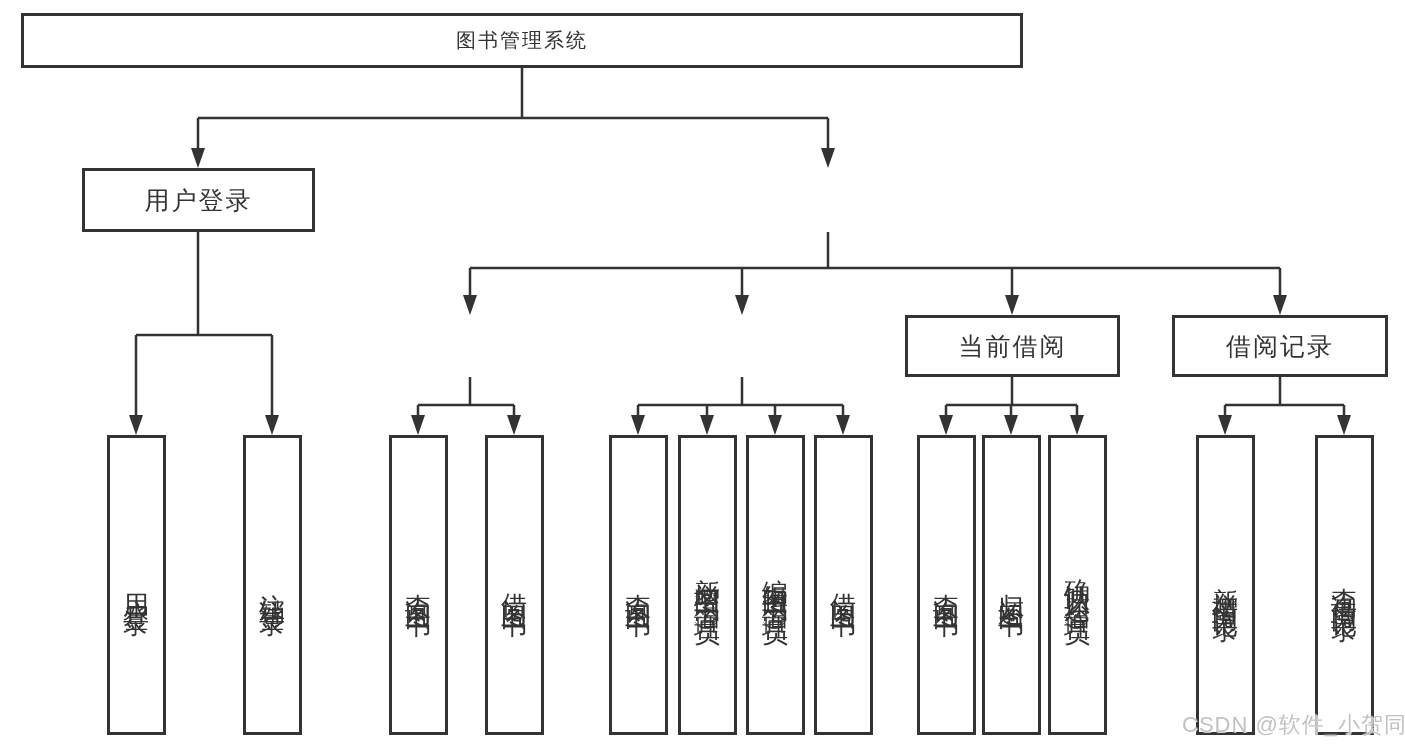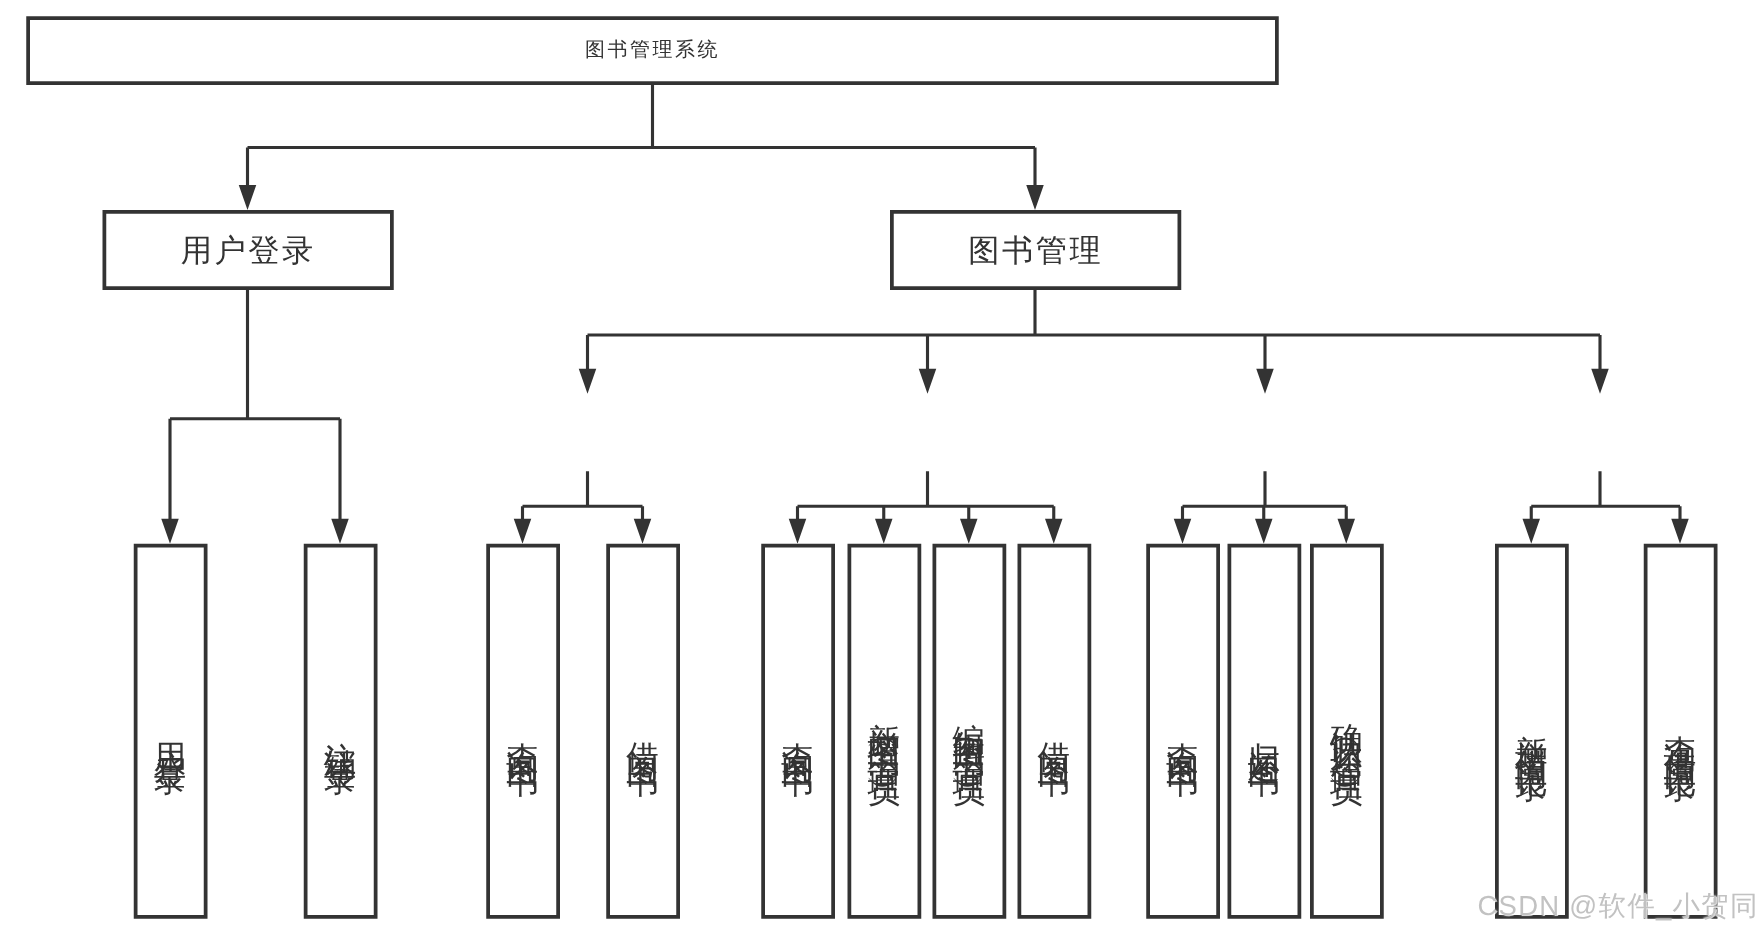--- a/index.html
+++ b/index.html
@@ -13,21 +13,21 @@
     position:relative;width:1405px;height:747px;background:var(--bg);
     font-family:"Liberation Sans",sans-serif;color:var(--text);overflow:hidden;
   }
   #wires{position:absolute;left:0;top:0;z-index:0;}
   .box{
     position:absolute;box-sizing:border-box;background:#fff;
     border:3px solid var(--line);display:flex;align-items:center;justify-content:center;
     z-index:1;
   }
   .hlabel{font-size:25px;letter-spacing:2px;color:var(--text);white-space:nowrap;}
-  .root .hlabel{font-size:16px;}
+  .root .hlabel{font-size:20px;}
   .leaf{width:59px;height:300px;top:435px;}
   .vtext{
     writing-mode:vertical-rl;text-orientation:mixed;
     font-size:26px;letter-spacing:6px;color:var(--text);line-height:1;
     white-space:nowrap;
   }
   #watermark{
     position:absolute;left:1182px;top:710px;z-index:3;
     font-size:22px;letter-spacing:1px;color:var(--watermark);
     text-shadow:0 0 2px #ffffff,1px 1px 0 rgba(255,255,255,.7);
@@ -67,24 +67,27 @@
     </g>
   </svg>
 
   <div class="box root" style="left:21px;top:13px;width:1002px;height:55px">
     <span class="hlabel">图书管理系统</span>
   </div>
 
   <div class="box" style="left:82px;top:168px;width:233px;height:64px">
     <span class="hlabel">用户登录</span>
   </div>
-  <div class="box" style="left:712px;top:168px;width:233px;height:64px">
-    <span class="hlabel">图书管理</span>
+
+  <div class="box" style="left:905px;top:315px;width:215px;height:62px">
+    <span class="hlabel">当前借阅</span>
   </div>
-
+  <div class="box" style="left:1172px;top:315px;width:216px;height:62px">
+    <span class="hlabel">借阅记录</span>
+  </div>
 
   <div class="box leaf" style="left:107px">
     <span class="vtext">用户登录</span>
   </div>
   <div class="box leaf" style="left:243px">
     <span class="vtext">注销登录</span>
   </div>
 
   <div class="box leaf" style="left:389px">
     <span class="vtext">查询图书</span>

